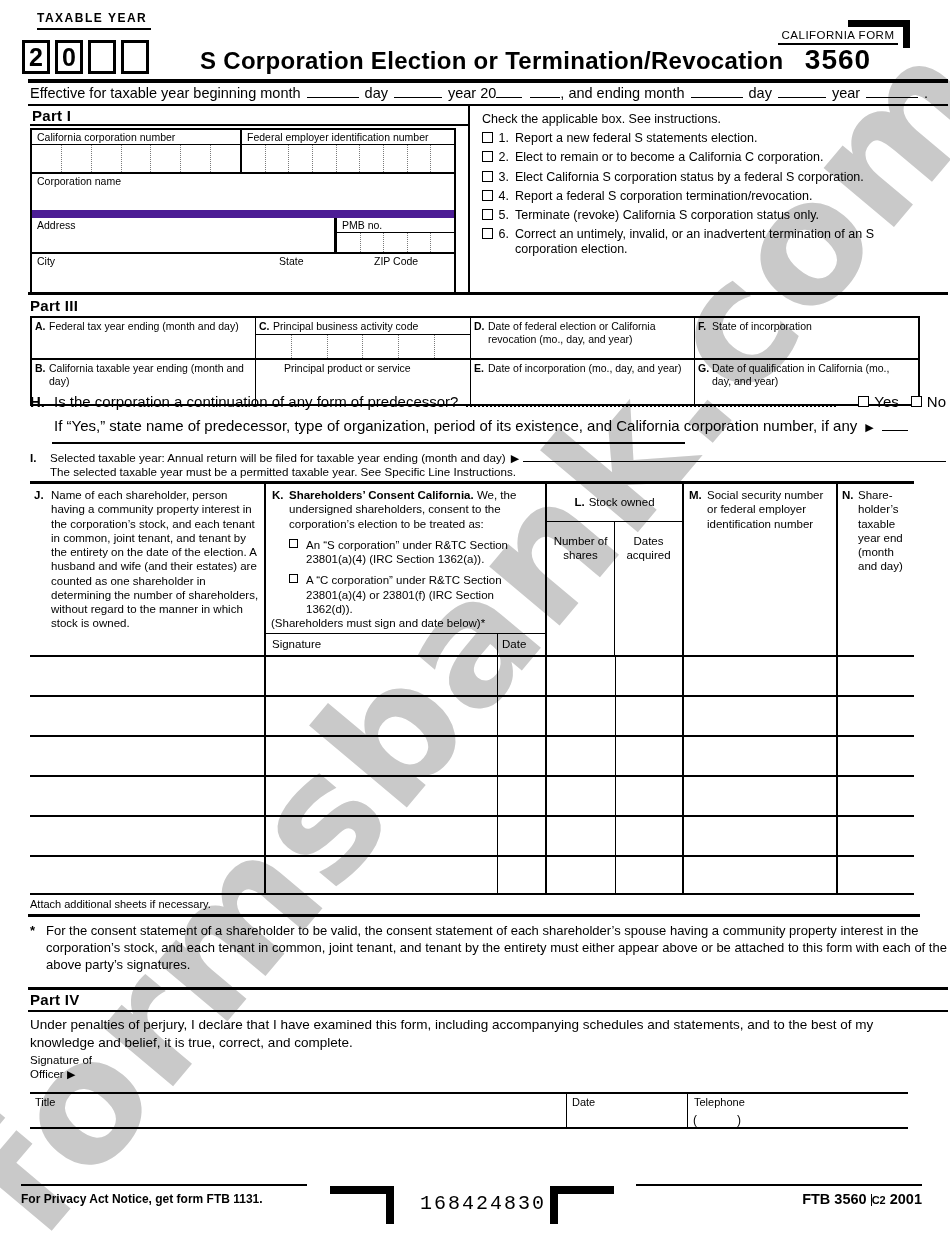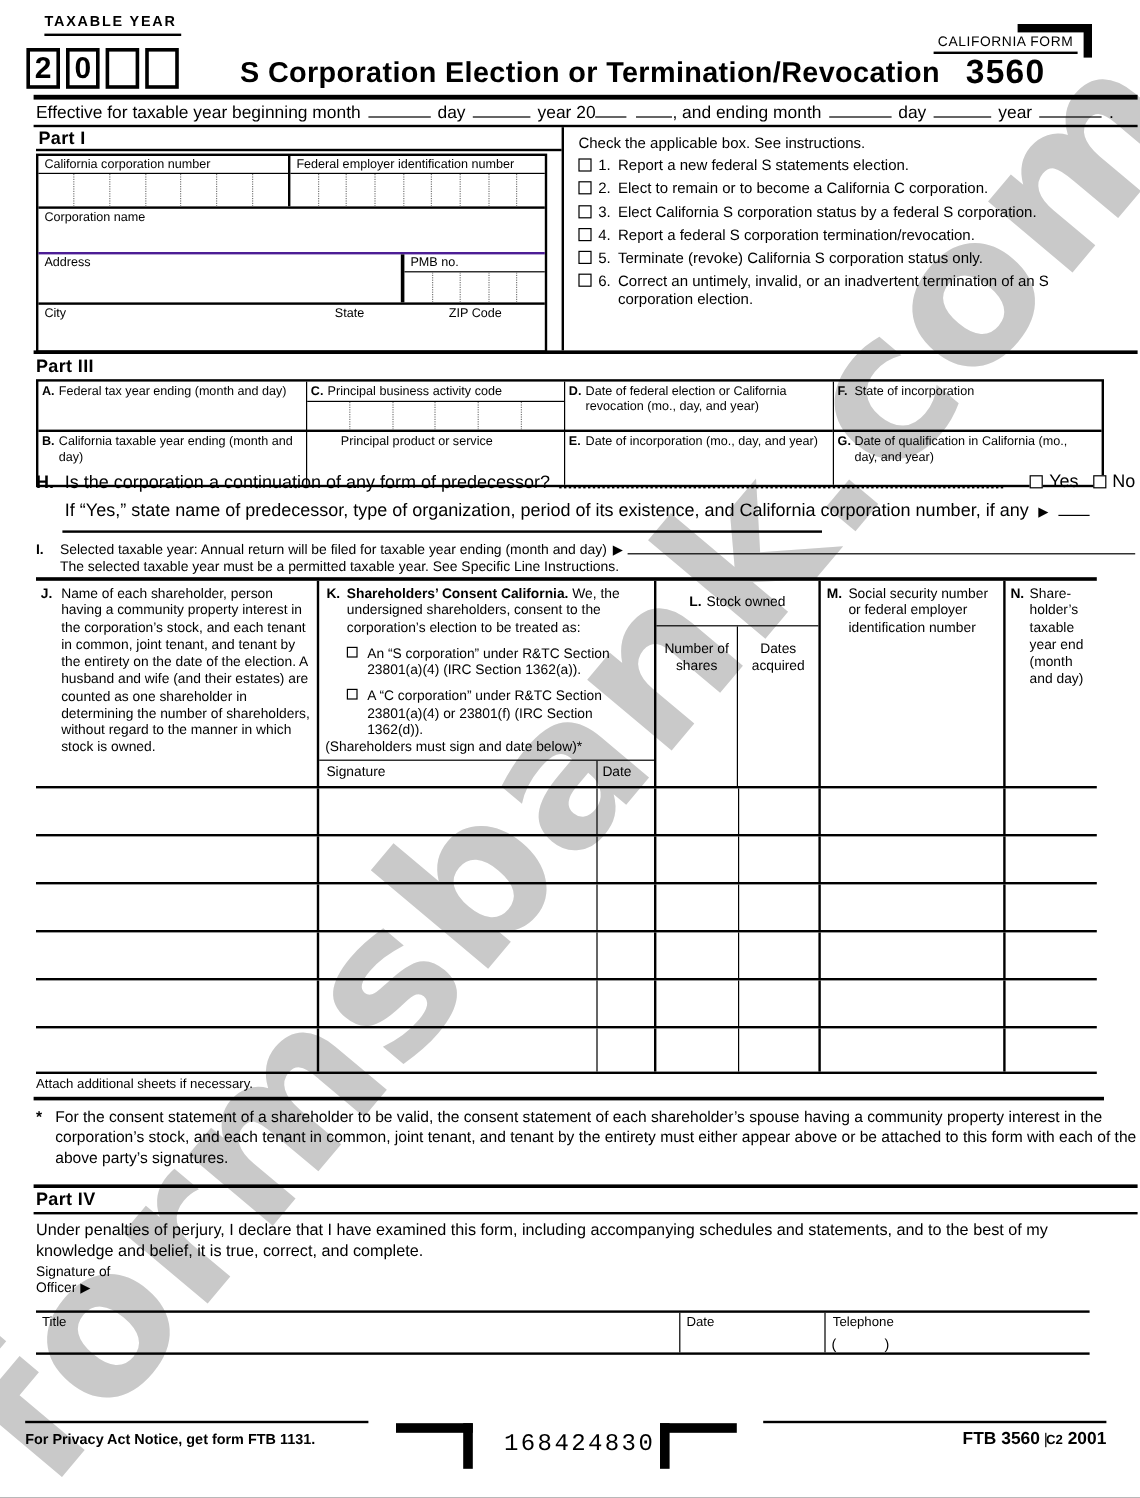--- a/index.html
+++ b/index.html
@@ -53,21 +53,21 @@
   .lab { font-size:10.5px; padding:1px 0 1px 5px; }
   .labline { border-bottom:1px solid #000; }
   .cellrow { display:flex; }
   .cell { flex:1; border-left:1.5px dotted #7a7a7a; }
   .cell:first-child { border-left:none; }
   .r1 { display:flex; height:42px;justify-content:center; }
   .r1a { width:208px; display:flex; flex-direction:column; }
   .r1b { flex:1; border-left:2px solid #000; display:flex; flex-direction:column; }
   .r1 .cellrow { flex:1; }
   .r2 { height:38px; border-top:2px solid #000; }
-  .r3 { height:42px; border-top:2px solid #4c1d95; display:flex; }
+  .r3 { height:42px; border-top:8px solid #4c1d95; display:flex; }
   .r3a { flex:1; }
   .pmb { width:120px; border-left:3px solid #000; display:flex; flex-direction:column; }
   .pmb .cellrow { flex:1; }
   .r4 { height:40px; border-top:2px solid #000; display:flex; }
   .r4 .city { flex:1; } .r4 .state { width:95px; } .r4 .zip { width:85px; }
 
   .p2intro { font-size:12.5px; padding:6px 0 5px 12px; }
   .p2item { display:flex; font-size:12.5px; line-height:1.18; padding-left:12px; margin-bottom:4.5px; align-items:flex-start; }
   .p2item .cbox { margin-top:1px; }
   .p2item .num { width:22px; text-align:right; padding-right:6px; flex:none; }

